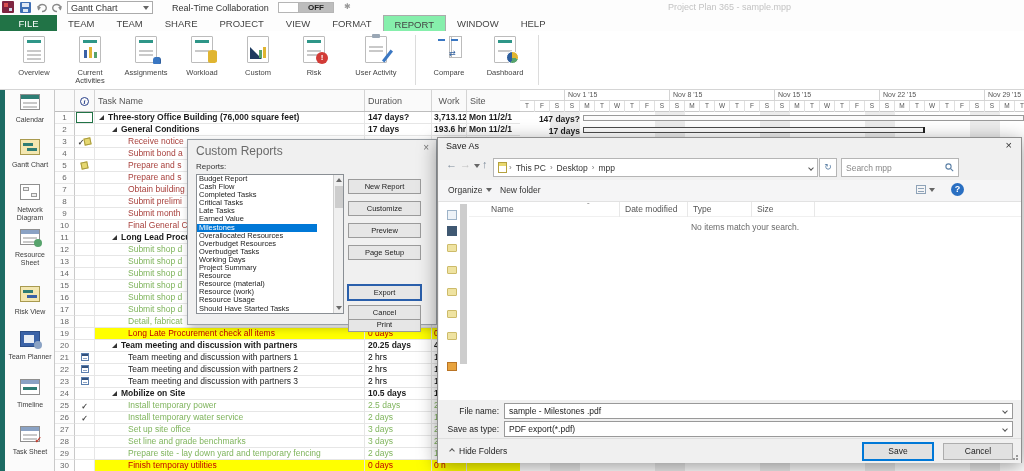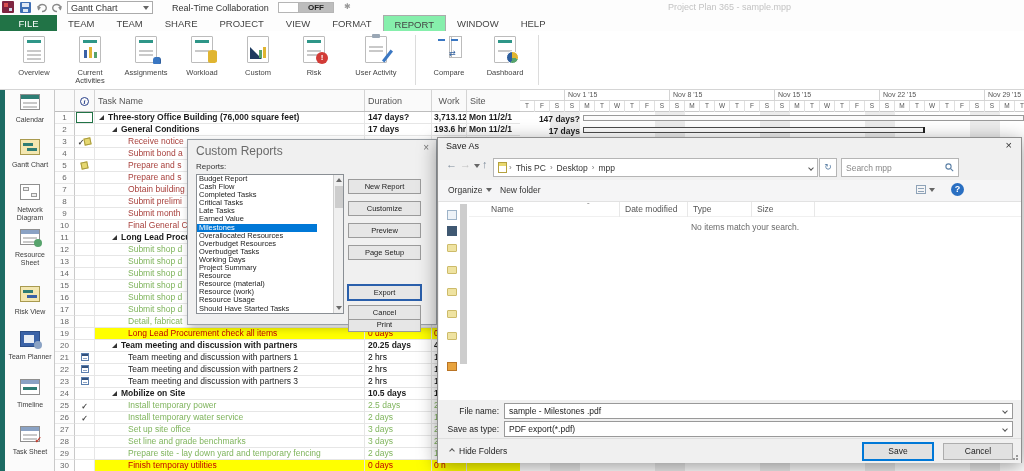--- a/index.html
+++ b/index.html
@@ -538,21 +538,21 @@
         <div class="c-dur grn lv2"></div>
         <div class="c-work grn lv2"></div>
         <div class="c-start grn lv2"></div>
       </div>
 
       <div class="trow">
         <div class="c-num">19</div>
         <div class="c-info">
           <span></span>
         </div>
-        <div class="c-task ylw lv2"><span class="tx">Long Lead Procurement check all items</span></div>
+        <div class="c-task ylw lv2"><span class="tx">Long Late Procurement check all items</span></div>
         <div class="c-dur ylw lv2">0 days</div>
         <div class="c-work ylw lv2">0 h</div>
         <div class="c-start ylw lv2"></div>
       </div>
 
       <div class="trow">
         <div class="c-num">20</div>
         <div class="c-info">
           <span></span>
         </div>

